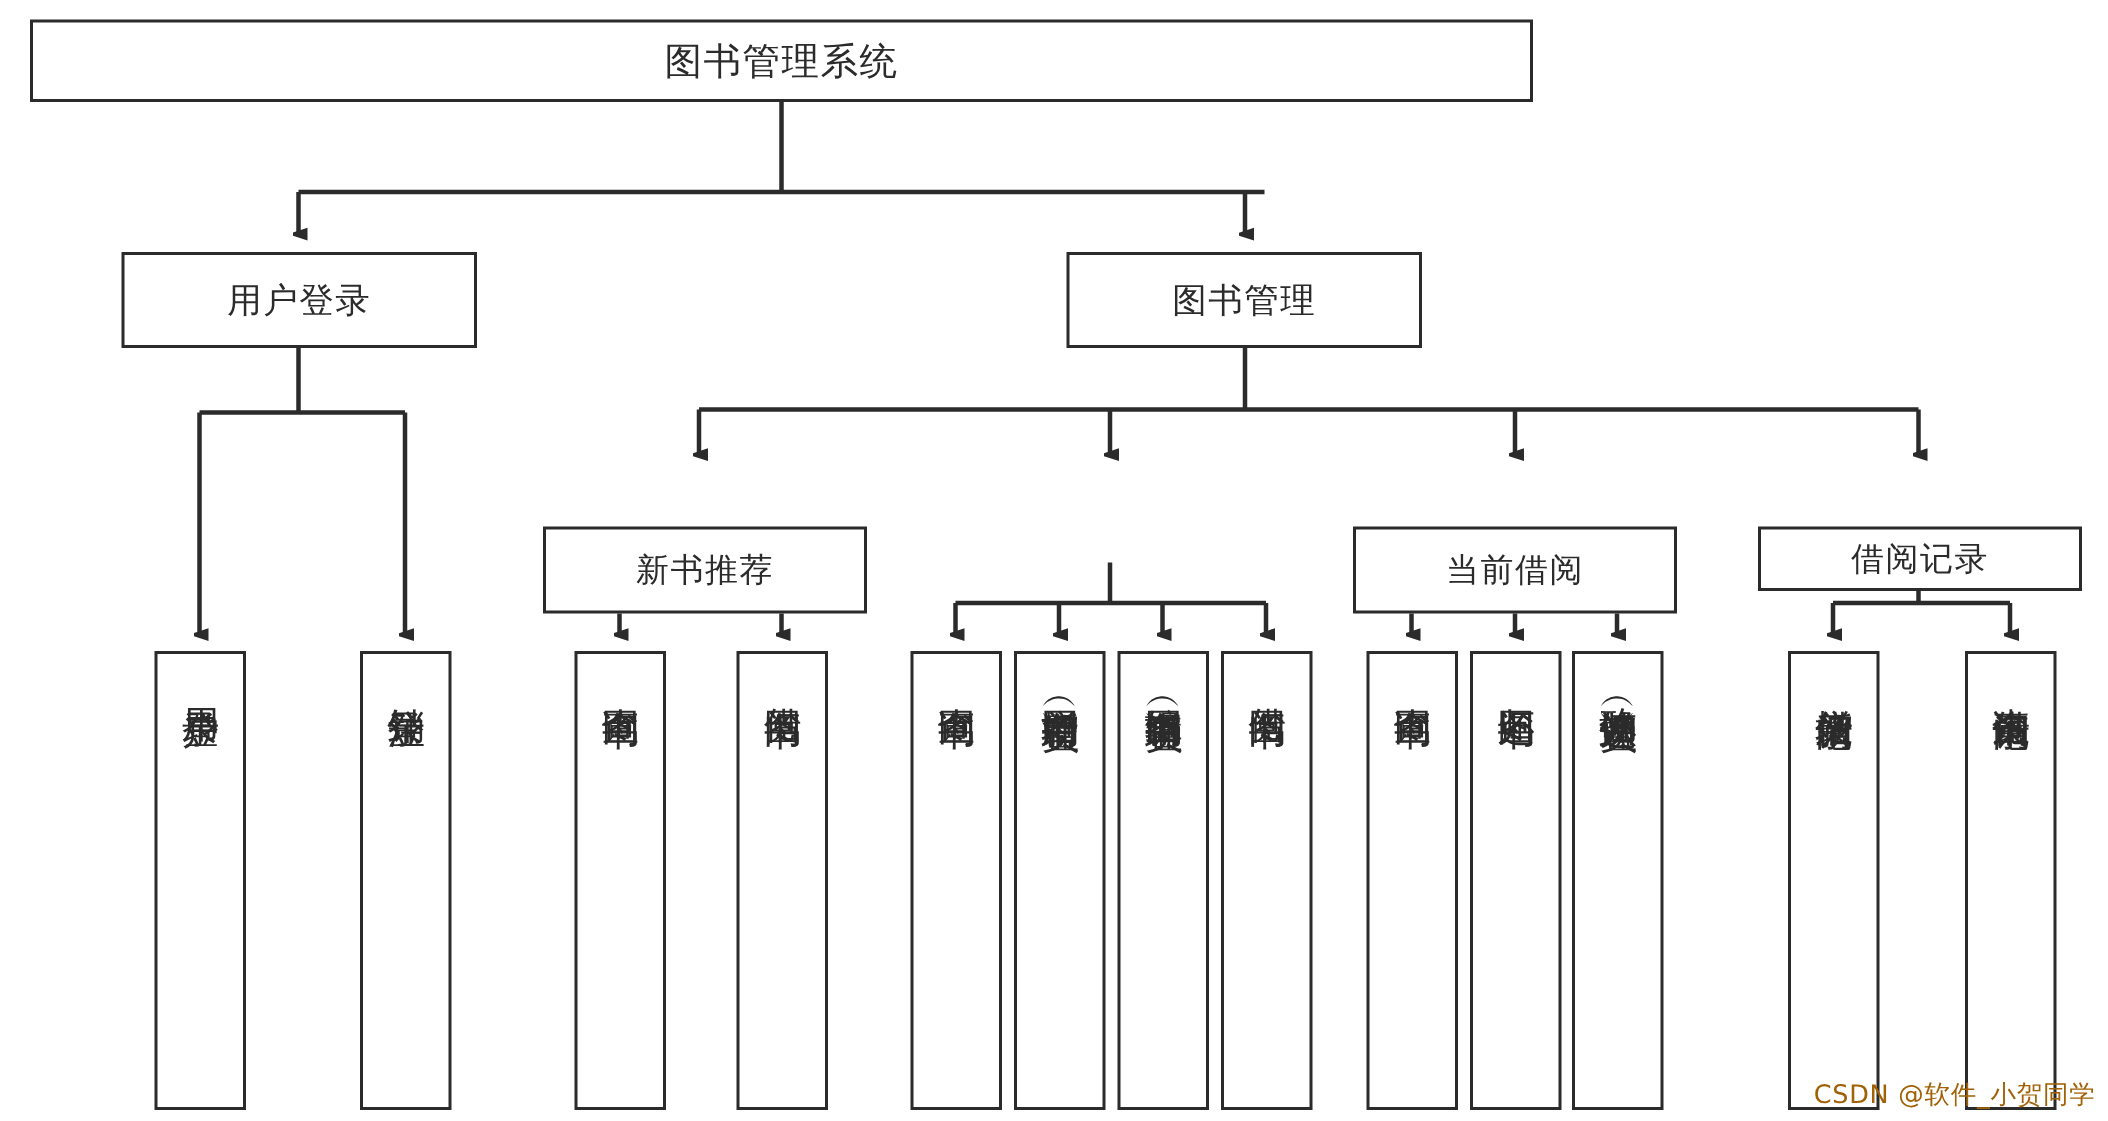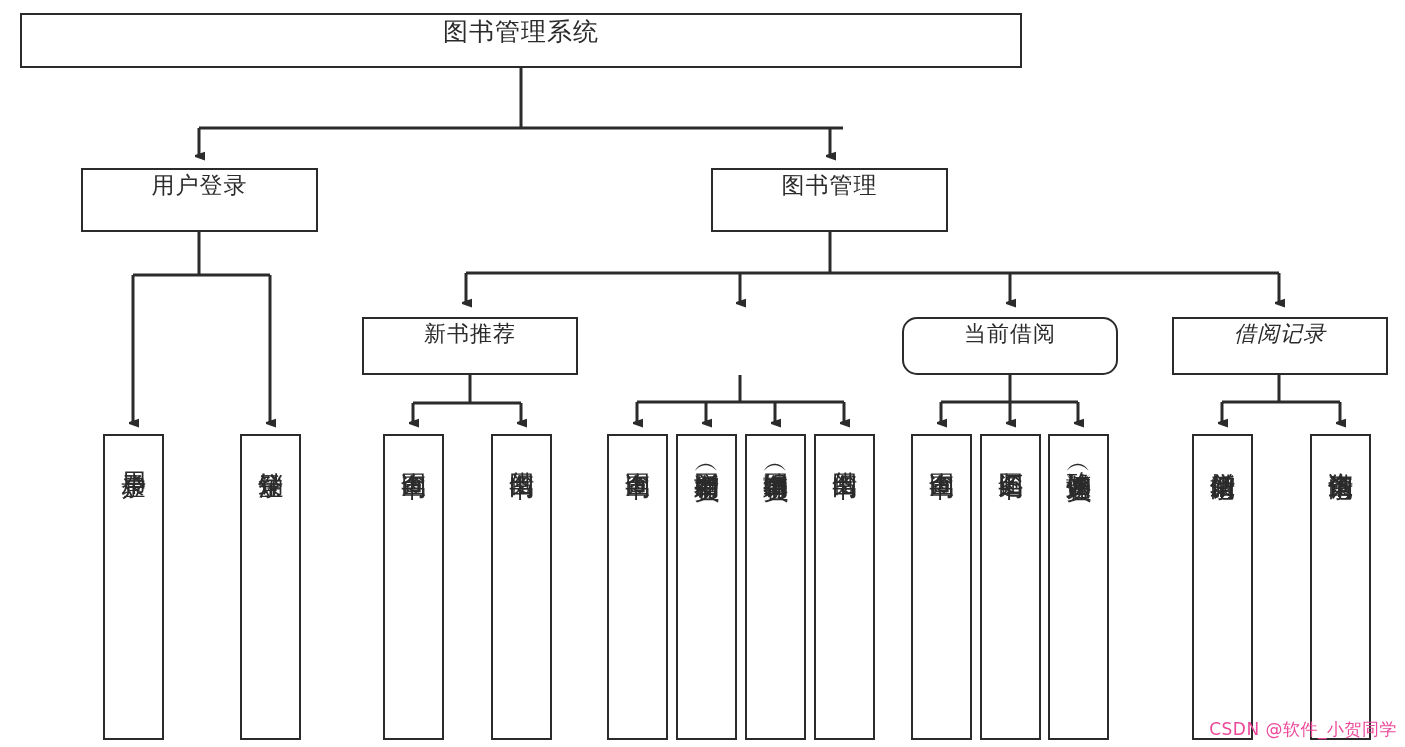--- a/index.html
+++ b/index.html
@@ -25,33 +25,34 @@
     width: 1405px;
     height: 747px;
     pointer-events: none;
   }
   .node {
     position: absolute;
     box-sizing: border-box;
     border: 2.5px solid #2b2b2b;
     background: #ffffff;
     display: flex;
-    align-items: flex-start;
+    align-items: center;
     justify-content: center;
     color: #2b2b2b;
     z-index: 2;
   }
   .node.root {
     font-size: 25px;
   }
   .node.lvl2 {
     font-size: 23px;
   }
   .node.lvl3 {
     font-size: 22px;
+    margin-top: 34px;
   }
   .node.leaf {
     align-items: flex-start;
     padding-top: 16px;
   }
   .node.leaf .vtext {
     writing-mode: vertical-rl;
     text-orientation: upright;
     font-size: 25px;
     line-height: 1.18;
@@ -61,21 +62,21 @@
   }
   .node .htext {
     white-space: pre;
     letter-spacing: 1px;
   }
   .watermark {
     position: absolute;
     right: 8px;
     bottom: 6px;
     font-size: 17px;
-    color: #ec4899;
+    color: #a16207;
     z-index: 5;
     white-space: pre;
     letter-spacing: 0.5px;
   }
 </style>
 </head>
 <body>
 
 <div id="canvas">
 
@@ -136,24 +137,24 @@
   <div class="node lvl2" style="left:81px; top:168px; width:237px; height:64px;">
     <span class="htext">用户登录</span>
   </div>
   <div class="node lvl2" style="left:711px; top:168px; width:237px; height:64px;font-family:Liberation Mono, monospace;">
     <span class="htext">图书管理</span>
   </div>
 
   <div class="node lvl3" style="left:362px; top:317px; width:216px; height:58px;">
     <span class="htext">新书推荐</span>
   </div>
-  <div class="node lvl3" style="left:902px; top:317px; width:216px; height:58px;border-radius:15px;">
+  <div class="node lvl3" style="left:902px; top:317px; width:216px; height:58px;">
     <span class="htext">当前借阅</span>
   </div>
-  <div class="node lvl3" style="left:1172px; top:317px; width:216px; height:58px;font-style:italic;">
+  <div class="node lvl3" style="left:1172px; top:317px; width:216px; height:43px;">
     <span class="htext">借阅记录</span>
   </div>
 
   <div class="node leaf" style="left:103px; top:434px; width:61px; height:306px;">
     <span class="vtext">用户登录</span>
   </div>
   <div class="node leaf" style="left:240px; top:434px; width:61px; height:306px;">
     <span class="vtext">注销登录</span>
   </div>
 

